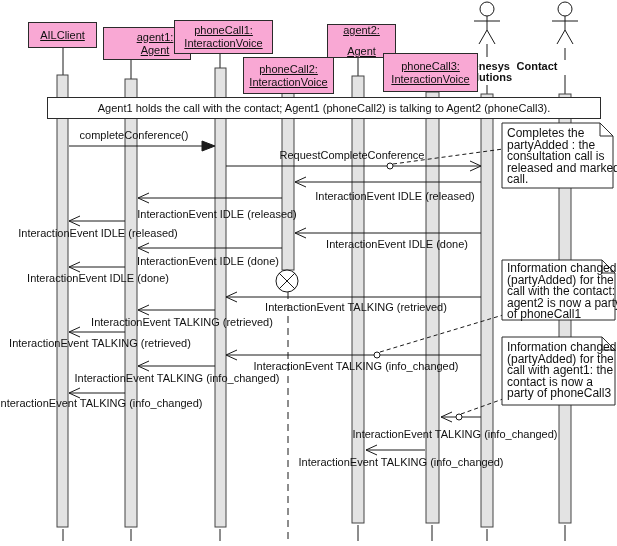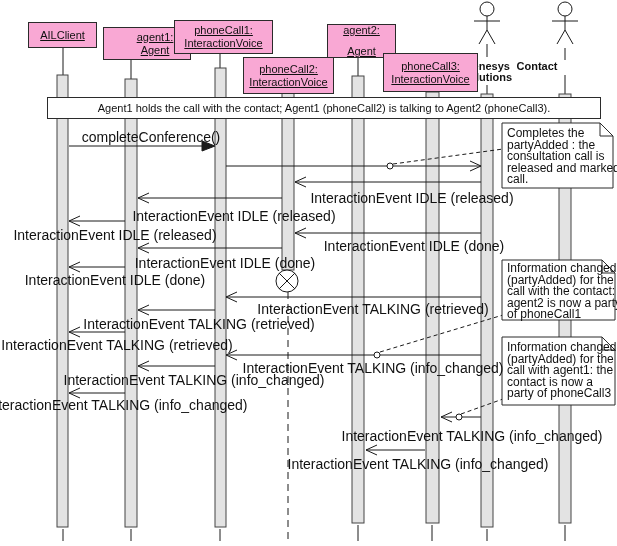--- a/index.html
+++ b/index.html
@@ -5,21 +5,21 @@
   html,body{margin:0;padding:0;background:#fff;}
   .stage{position:relative;width:617px;height:546px;background:#ffffff;overflow:hidden;
          font-family:"Liberation Sans",sans-serif;color:#111;}
   svg.canvas{position:absolute;left:0;top:0;z-index:1;}
   .obox{position:absolute;z-index:3;background:#f9a8d4;border:1.4px solid #2b2b2b;
         display:flex;flex-direction:column;align-items:center;justify-content:center;
         font-size:11px;line-height:13px;text-align:center;}
   .obox span{text-decoration:underline;}
   .banner{position:absolute;z-index:3;background:#fff;border:1.4px solid #2b2b2b;
           display:flex;align-items:center;justify-content:center;font-size:11px;white-space:nowrap;}
-  .mlbl{position:absolute;z-index:4;font-size:14px;white-space:nowrap;transform:translateX(-50%);margin-left:17px;}
+  .mlbl{position:absolute;z-index:4;font-size:11px;white-space:nowrap;transform:translateX(-50%);}
   .albl{position:absolute;z-index:2;font-size:11px;font-weight:bold;text-align:center;
         transform:translateX(-50%);line-height:11px;white-space:nowrap;}
   .ntext{position:absolute;z-index:4;font-size:12px;line-height:11.5px;white-space:nowrap;}
 </style>
 </head>
 <body>
 
 <div class="stage">
 
   <svg class="canvas" width="617" height="546" viewBox="0 0 617 546">
@@ -178,20 +178,21 @@
   <div class="obox" style="left:383px;top:53px;width:93px;height:37px;">
     <span>phoneCall3:</span>
       <span>InteractionVoice</span>
   </div>
 
   <div class="banner" style="left:33px;top:97px;width:552px;height:20px;margin-left:14px;">
     <span>Agent1 holds the call with the contact; Agent1 (phoneCall2) is talking to Agent2 (phoneCall3).</span>
   </div>
 
   <div class="mlbl" style="left:134px;top:129px;">completeConference()</div>
+  <div class="mlbl" style="left:352px;top:149px;">RequestCompleteConference</div>
   <div class="mlbl" style="left:395px;top:190px;">InteractionEvent IDLE (released)</div>
   <div class="mlbl" style="left:217px;top:208px;">InteractionEvent IDLE (released)</div>
   <div class="mlbl" style="left:98px;top:227px;">InteractionEvent IDLE (released)</div>
   <div class="mlbl" style="left:397px;top:238px;">InteractionEvent IDLE (done)</div>
   <div class="mlbl" style="left:208px;top:255px;">InteractionEvent IDLE (done)</div>
   <div class="mlbl" style="left:98px;top:272px;">InteractionEvent IDLE (done)</div>
   <div class="mlbl" style="left:356px;top:301px;">InteractionEvent TALKING (retrieved)</div>
   <div class="mlbl" style="left:182px;top:316px;">InteractionEvent TALKING (retrieved)</div>
   <div class="mlbl" style="left:100px;top:337px;">InteractionEvent TALKING (retrieved)</div>
   <div class="mlbl" style="left:356px;top:360px;">InteractionEvent TALKING (info_changed)</div>

